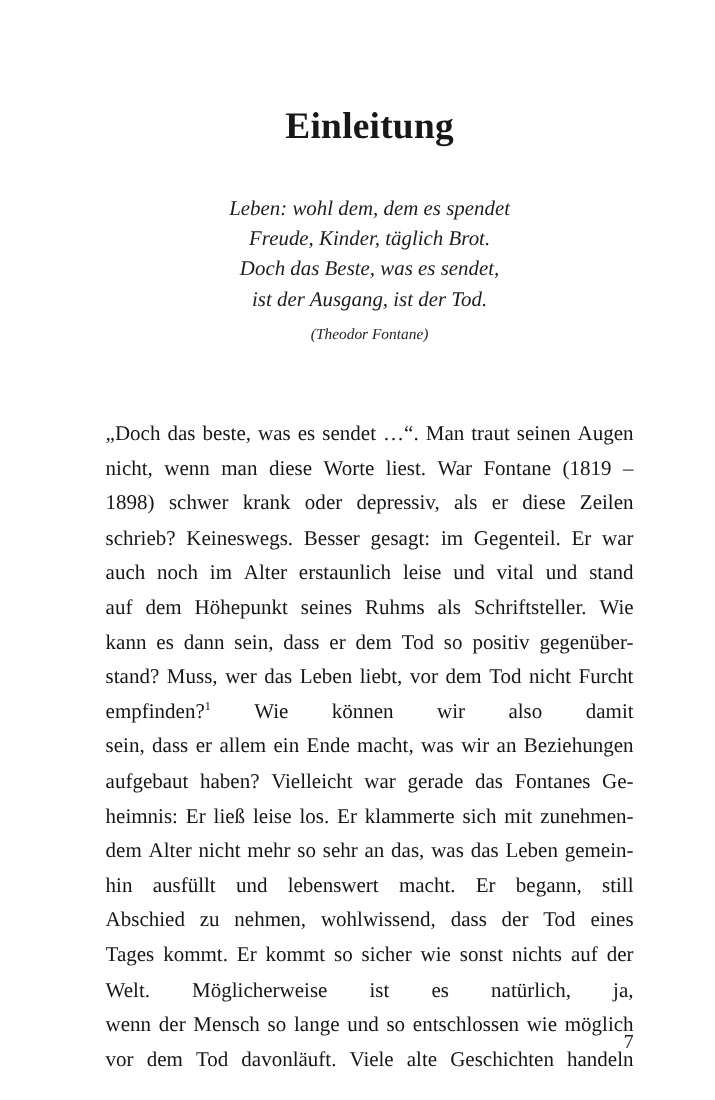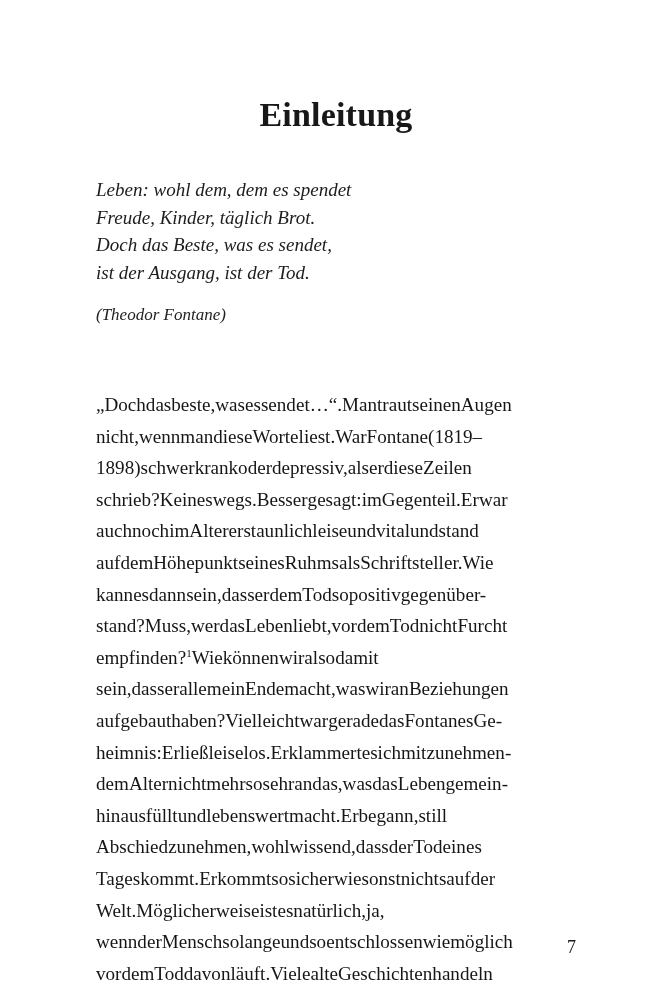--- a/index.html
+++ b/index.html
@@ -45,35 +45,35 @@
     font-weight: 700;
     letter-spacing: 0.2px;
     color: #181818;
     font-family: "Liberation Serif", "DejaVu Serif", serif;
   }
 
   
   .epigraph {
     margin: 0;
     padding-top: 40px;
-    text-align: left;
+    text-align: center;
     font-style: italic;
     font-size: 19px;
     line-height: 27.5px;
     color: #1d1d1d;
   }
   .epigraph-line {
     display: block;
     white-space: nowrap;
   }
   .epigraph-source {
     display: block;
-    margin-top: 16px;
+    margin-top: 6px;
     font-style: italic;
-    font-size: 17px;
+    font-size: 14px;
     line-height: 25px;
     color: #222222;
   }
 
   
   .body-text {
     margin: 0;
     padding-top: 62px;
     text-align: justify;
     text-align-last: left;
@@ -83,21 +83,21 @@
     hyphens: manual;
     word-spacing: 0.1px;
   }
   .body-line {
     display: block;
     white-space: nowrap;
   }
   
   .body-line.justify {
     display: flex;
-    justify-content: flex-start;
+    justify-content: space-between;
     white-space: pre;
   }
   .body-line.justify > span { display: inline-block; }
 
   .footnote-ref {
     font-size: 11px;
     vertical-align: super;
     line-height: 0;
   }
 

